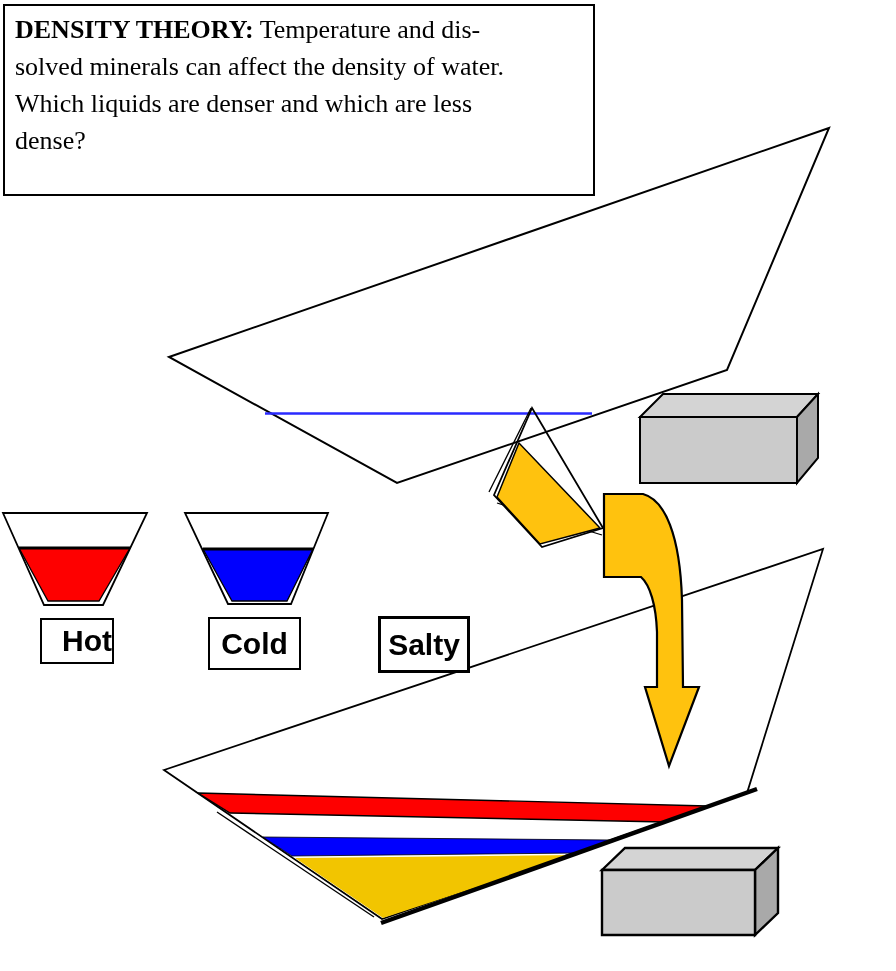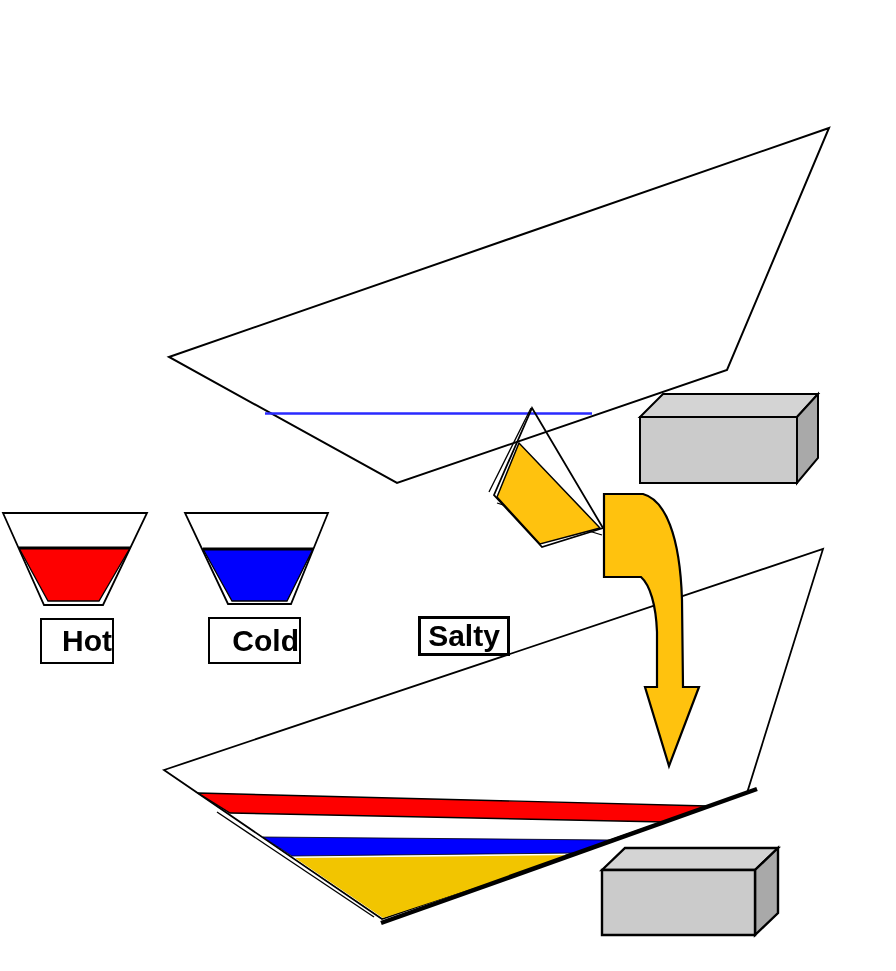--- a/index.html
+++ b/index.html
@@ -7,22 +7,22 @@
         font-family:"Liberation Serif", serif;}
   .page svg{position:absolute;left:0;top:0;}
   .density-box{position:absolute;left:3px;top:4px;width:592px;height:192px;
         border:2px solid #000;box-sizing:border-box;background:#fff;
         padding:5px 10px 0 10px;font-size:26px;line-height:37px;color:#000;}
   .density-box .lead{font-weight:bold;}
   .cup-label{position:absolute;border:2px solid #000;background:#fff;box-sizing:border-box;
         display:flex;align-items:center;justify-content:center;
         font-family:"Liberation Sans", sans-serif;font-weight:bold;font-size:30px;color:#000;}
   #hot-label{left:40px;top:618px;width:74px;height:46px;padding-left:20px;}
-  #cold-label{left:208px;top:617px;width:93px;height:47px;justify-content:flex-end;}
-  #salty-label{left:378px;top:616px;width:92px;height:40px;border-width:3px;margin-left:40px;}
+  #cold-label{left:208px;top:617px;width:93px;height:53px;}
+  #salty-label{left:378px;top:616px;width:92px;height:57px;border-width:3px;}
 </style>
 </head>
 <body>
 
 <div class="page">
 
   <svg width="896" height="971" viewBox="0 0 896 971">
 
     <polygon points="169,357 829,128 727,370 397,483" stroke-width="2" fill="#FFFFFF" stroke="#000000"></polygon>
 
@@ -65,20 +65,27 @@
     <g>
       <polygon points="602,870 625,848 778,848 755,870" stroke-width="2.4" fill="#D4D4D4" stroke="#000000"></polygon>
       <polygon points="755,870 778,848 778,913 755,935" stroke-width="2.4" fill="#A9A9A9" stroke="#000000"></polygon>
       <polygon points="602,870 755,870 755,935 602,935" stroke-width="2.4" fill="#CBCBCB" stroke="#000000"></polygon>
     </g>
 
     <path d="M 604 494 L 643 494 C 665 500 680 535 682 600 L 683 687 L 699 687 L 669 766 L 645 687
              L 657 687 L 657 632 C 656 605 650 585 641 577 L 604 577 Z" stroke-width="2.2" stroke-linejoin="miter" fill="#FFC20E" stroke="#000000"></path>
   </svg>
 
+  <div class="density-box">
+    <span class="lead">DENSITY THEORY:</span>
+    <span>Temperature and dis-</span><br>
+    <span>solved minerals can affect the density of water.</span><br>
+    <span>Which liquids are denser and which are less</span><br>
+    <span>dense?</span>
+  </div>
 
   <div class="cup-label" id="hot-label">
     <span>Hot</span>
   </div>
   <div class="cup-label" id="cold-label">
     <span>Cold</span>
   </div>
   <div class="cup-label" id="salty-label">
     <span>Salty</span>
   </div>

